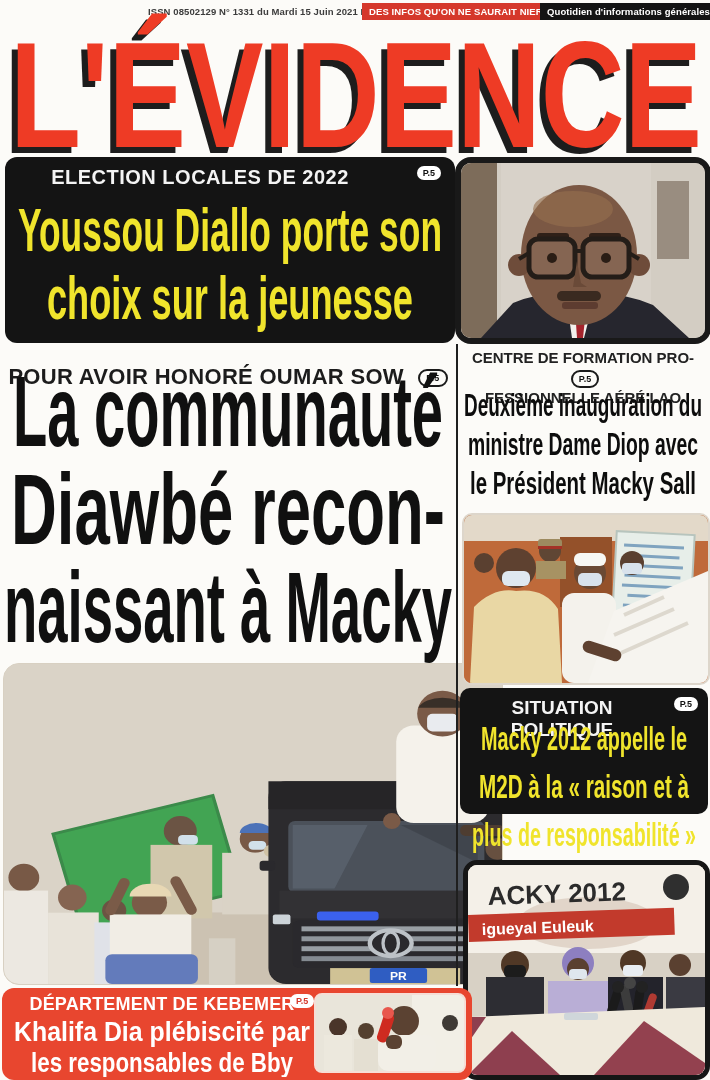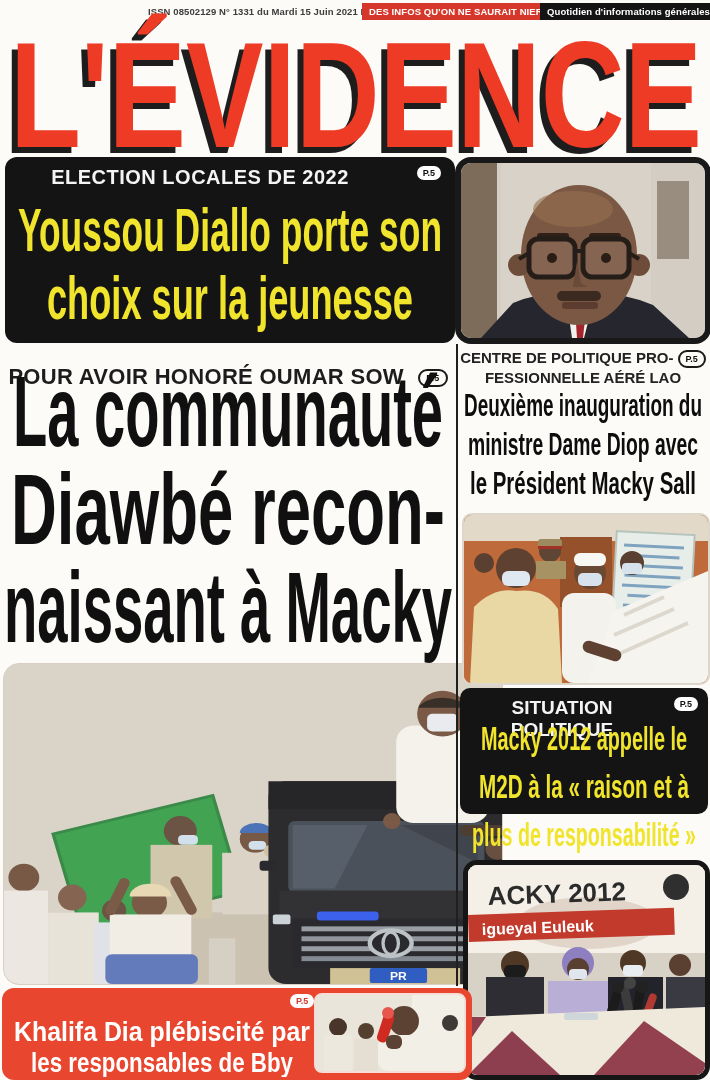--- a/index.html
+++ b/index.html
@@ -185,21 +185,21 @@
       <rect x="404" y="350" width="0" height="0" fill="none"></rect>
       <rect x="414" y="162" width="40" height="11" rx="5" fill="#3d2b1f"></rect>
       <circle cx="448" cy="186" r="11" fill="#58402f"></circle>
       <rect x="0" y="0" width="452" height="322" fill="#eee5d5" opacity="0.10"></rect>
     </svg>
   </div>
 
   <div class="vrule"></div>
 
   <div class="kicker-formation">
-    <span>CENTRE DE POLITIQUE PRO-</span><span class="badge badge--outline">P.5</span>
+    <span>CENTRE DE FORMATION PRO-</span><span class="badge badge--outline">P.5</span>
     <div>FESSIONNELLE AÉRÉ LAO</div>
   </div>
   <svg class="headline-formation-svg" viewBox="0 0 250 118" preserveAspectRatio="none">
     <text x="125" y="28" text-anchor="middle" font-size="31" font-weight="bold" fill="#0d0d0d" textLength="238" lengthAdjust="spacingAndGlyphs">Deuxième inauguration du</text>
     <text x="125" y="67" text-anchor="middle" font-size="31" font-weight="bold" fill="#0d0d0d" textLength="230" lengthAdjust="spacingAndGlyphs">ministre Dame Diop avec</text>
     <text x="125" y="106" text-anchor="middle" font-size="31" font-weight="bold" fill="#0d0d0d" textLength="226" lengthAdjust="spacingAndGlyphs">le Président Macky Sall</text>
   </svg>
 
   <div class="photo-inauguration">
     <svg viewBox="0 0 244 168" preserveAspectRatio="none">
@@ -280,20 +280,21 @@
 
       <polygon points="0,152 237,142 237,210 0,210" fill="#efe9dc"></polygon>
       <rect x="96" y="148" width="34" height="7" rx="2" fill="#cfd6da"></rect>
       <polygon points="0,210 44,166 92,210" fill="#8e3f4f"></polygon>
       <polygon points="126,210 176,156 237,198 237,210" fill="#93414f"></polygon>
       <polygon points="0,152 0,178 18,152" fill="#8e3f4f"></polygon>
     </svg>
   </div>
 
   <div class="box-kebemer">
+    <div class="kicker">DÉPARTEMENT DE KEBEMER</div>
     <span class="badge badge--red">P.5</span>
     <svg class="kebemer-svg" viewBox="0 0 312 62" preserveAspectRatio="none">
       <text x="156" y="26" text-anchor="middle" font-size="28" font-weight="bold" fill="#ffffff" textLength="296" lengthAdjust="spacingAndGlyphs">Khalifa Dia plébiscité par</text>
       <text x="156" y="57" text-anchor="middle" font-size="28" font-weight="bold" fill="#ffffff" textLength="262" lengthAdjust="spacingAndGlyphs">les responsables de Bby</text>
     </svg>
     <div class="photo-mic">
       <svg viewBox="0 0 148 76" preserveAspectRatio="none">
         <rect x="0" y="0" width="148" height="76" fill="#e9e5da"></rect>
         <rect x="96" y="0" width="52" height="76" fill="#f2efe6"></rect>
         <circle cx="22" cy="32" r="9" fill="#4a352a"></circle>

